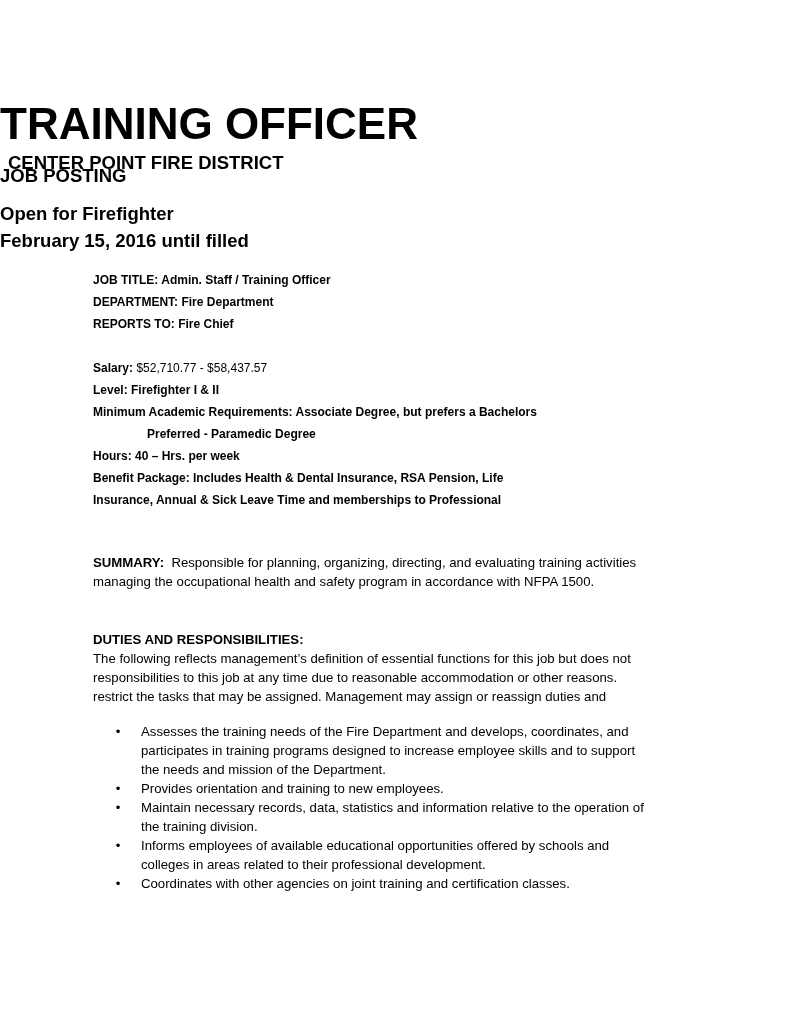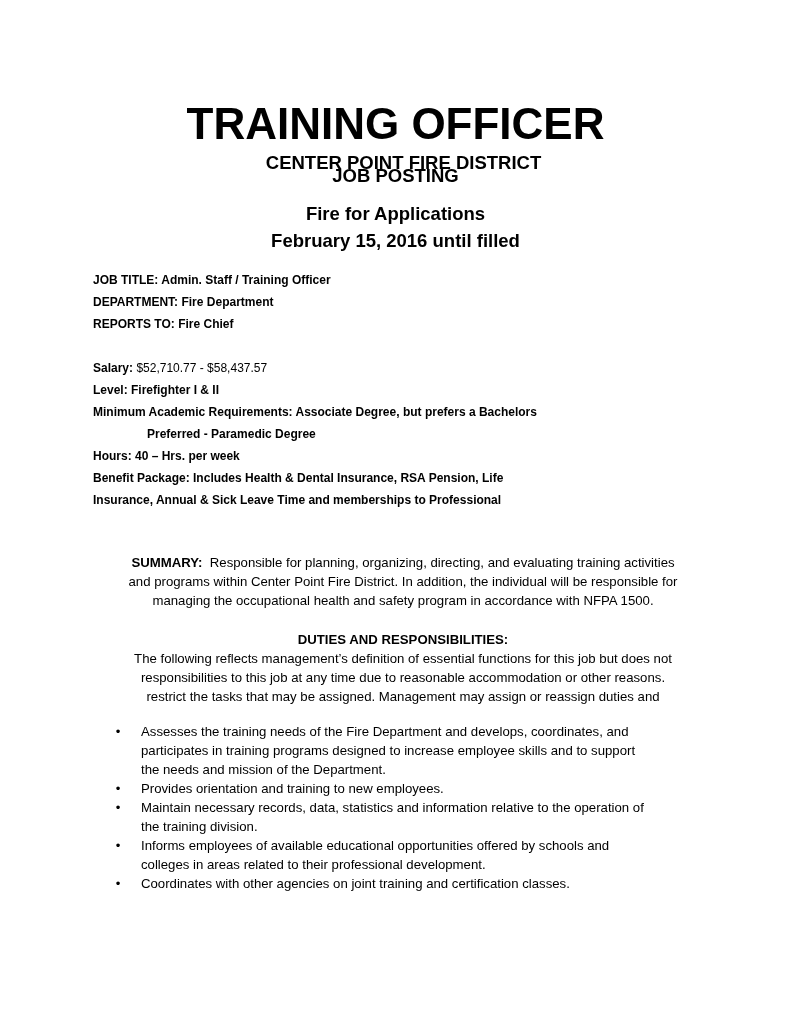--- a/index.html
+++ b/index.html
@@ -2,55 +2,55 @@
 <html><head>
   <meta charset="utf-8">
   <style>
     html, body { margin: 0; padding: 0; background: #ffffff; }
     body {
       width: 791px; height: 1024px; position: relative; overflow: hidden;
       color: #000000;
       font-family: "Liberation Sans", "DejaVu Sans", sans-serif;
     }
     .page { position: absolute; left: 0; top: 0; width: 791px; height: 1024px; }
-    .center { position: absolute; left: 0; width: 791px; text-align: center; font-weight: bold; }
+    .center { position: absolute; left: 0; width: 791px; font-weight: bold; }
     .title { top: 96px; font-size: 44px; line-height: 56px; letter-spacing: 0px; }
     .sub { font-size: 18.5px; line-height: 25px; }
     .sub1 { top: 150px; padding-left: 8px; }
     .sub2 { top: 163px; }
     .sub3 { top: 201px; }
     .sub4 { top: 228px; }
 
     .block { position: absolute; left: 93px; width: 620px; }
     .line { font-size: 12px; line-height: 22px; font-weight: bold; white-space: nowrap; }
     .reg { font-weight: normal; text-align: center; }
     .indent { padding-left: 54px; }
 
     .info1 { top: 269px; }
     .info2 { top: 357px; }
 
-    .para { font-size: 13.2px; line-height: 19px; white-space: nowrap; text-align: center; }
+    .para { font-size: 13.2px; line-height: 19px; white-space: nowrap; }
     .summary { top: 553px; }
     .duties { top: 630px; }
     .bold { font-weight: bold; }
 
     .bullets { position: absolute; left: 113px; top: 722px; width: 600px; margin: 0; padding: 0; list-style: none; }
     .bullets li { position: relative; padding-left: 28px; font-size: 13.2px; line-height: 19px; }
     .bullets li .bullet { position: absolute; left: 0; top: 0; width: 10px; text-align: center; }
     .bullets li .txt { display: block; white-space: pre-line; }
   </style>
 </head>
 <body>
 
 <div class="page">
 
   <div class="center title">TRAINING OFFICER</div>
   <div class="center sub sub1">CENTER POINT FIRE DISTRICT</div>
   <div class="center sub sub2">JOB POSTING</div>
-  <div class="center sub sub3">Fire for Applications</div>
+  <div class="center sub sub3">Open for Firefighter</div>
   <div class="center sub sub4">February 15, 2016 until filled</div>
 
   <div class="block info1">
     <div class="line">
       <span>JOB TITLE:</span>
       <span>Admin. Staff / Training Officer</span>
     </div>
     <div class="line">
       <span>DEPARTMENT:</span>
       <span>Fire Department</span>
@@ -81,21 +81,20 @@
     </div>
     <div class="line">Benefit Package: Includes Health &amp; Dental Insurance, RSA Pension, Life</div>
     <div class="line">Insurance, Annual &amp; Sick Leave Time and memberships to Professional</div>
   </div>
 
   <div class="block summary">
     <div class="para">
       <span class="bold">SUMMARY:</span>&nbsp;
       <span>Responsible for planning, organizing, directing, and evaluating training activities</span>
     </div>
-    <div class="para">and programs within Center Point Fire District. In addition, the individual will be responsible for</div>
     <div class="para">managing the occupational health and safety program in accordance with NFPA 1500.</div>
   </div>
 
   <div class="block duties">
     <div class="para bold">DUTIES AND RESPONSIBILITIES:</div>
     <div class="para">The following reflects management’s definition of essential functions for this job but does not</div>
     <div class="para">responsibilities to this job at any time due to reasonable accommodation or other reasons.</div>
     <div class="para">restrict the tasks that may be assigned.  Management may assign or reassign duties and</div>
   </div>
 

